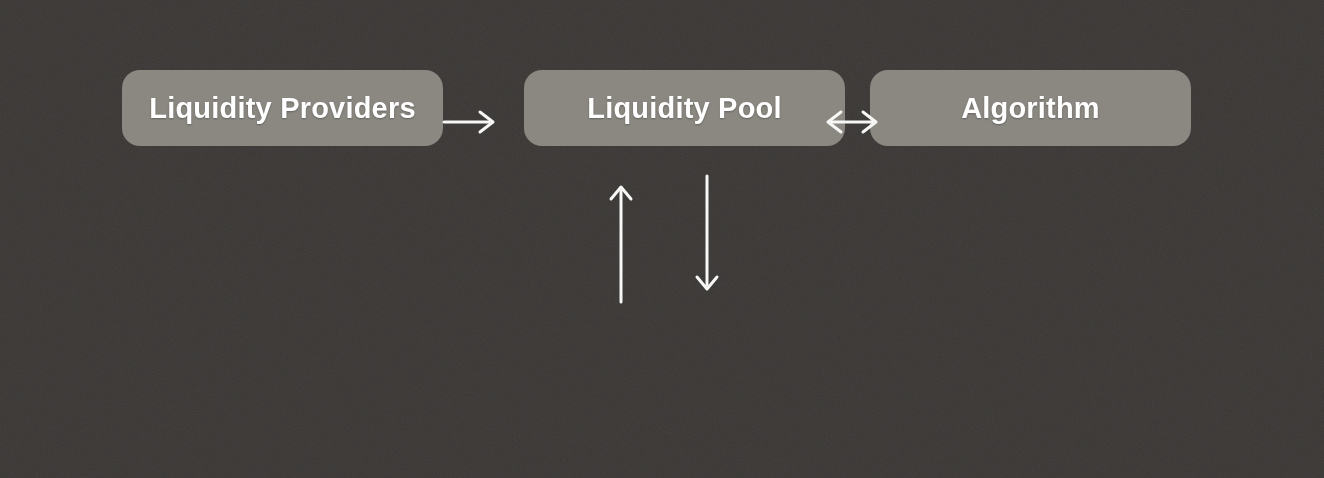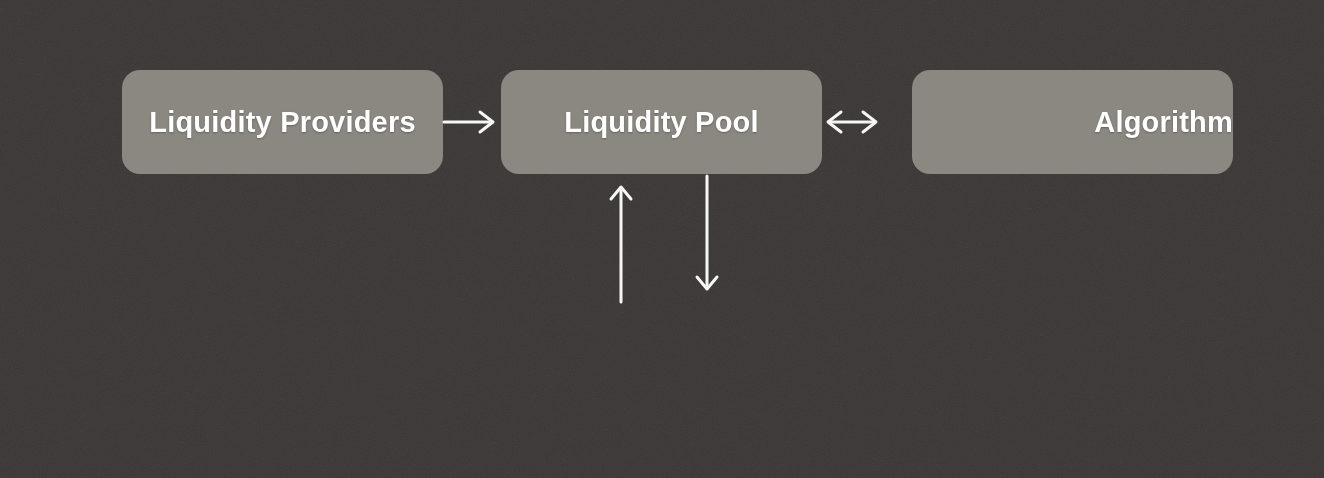--- a/index.html
+++ b/index.html
@@ -13,38 +13,38 @@
     position: relative;
     width: 1324px;
     height: 478px;
     background: var(--background);
     overflow: hidden;
     font-family: "Liberation Sans", sans-serif;
   }
   .node {
     position: absolute;
     width: 321px;
-    height: 104px;
+    height: 76px;
     border-radius: 18px;
     background: var(--node-fill);
     display: flex;
     align-items: center;
     justify-content: center;
   }
   .node .label {
     font-size: 29px;
     font-weight: 700;
     color: var(--text);
     letter-spacing: 0.2px;
     text-shadow: 0 1px 2px rgba(0,0,0,0.28);
     white-space: nowrap;
   }
   #node-liquidity-providers { left: 122px; top: 70px; }
-  #node-liquidity-pool      { left: 501px; top: 70px; }
-  #node-algorithm           { left: 912px; top: 70px; justify-content: flex-end; }
+  #node-liquidity-pool      { left: 524px; top: 70px; }
+  #node-algorithm           { left: 870px; top: 70px; }
   #node-traders             { left: 501px; top: 303px; }
   .arrows-layer, .grain-layer {
     position: absolute;
     left: 0; top: 0;
     width: 1324px;
     height: 478px;
     pointer-events: none;
   }
   .arrows-layer path {
     stroke: var(--arrow);

